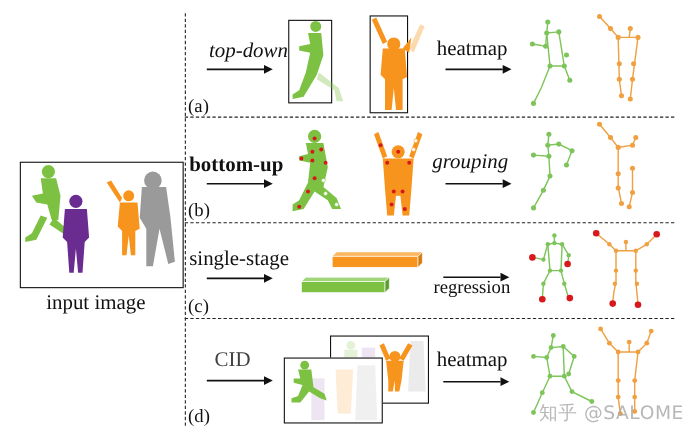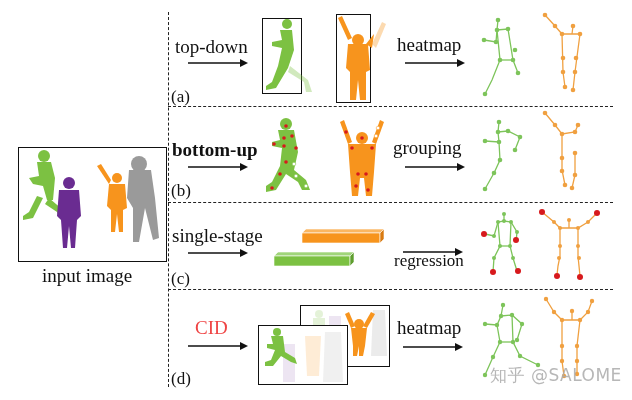--- a/index.html
+++ b/index.html
@@ -43,21 +43,21 @@
     </g>
   </svg>
 </div>
 <div class="abs lbl" style="left:42px; top:266px;">input image</div>
 
 <div class="vline"></div>
 <div class="hline" style="top:106px;"></div>
 <div class="hline" style="top:202px;"></div>
 <div class="hline" style="top:289px;"></div>
 
-<div class="abs lbl" style="left:175px; top:37px;">top-down</div>
+<div class="abs lbl" style="left:190px; top:37px;font-style:italic;">top-down</div>
 <svg style="left:188px; top:58px;" width="60" height="10">
   <line x1="0" y1="5" x2="52" y2="5" stroke="#111" stroke-width="1.5"></line>
     <path d="M52 1 L60 5 L52 9 Z" fill="#111"></path>
 </svg>
 <div class="abs sub" style="left:171px; top:88px;">(a)</div>
 
 <div class="abs" style="left:262px; top:18px; width:38px; height:74px; border:1.3px solid #111;"></div>
 <svg style="left:262px; top:18px;" width="70" height="80">
   <g fill="#7cc142">
       <circle cx="25" cy="6" r="5"></circle>
@@ -171,21 +171,21 @@
       <circle cx="20" cy="56" r="1.8"></circle>
       <circle cx="28" cy="56" r="1.8"></circle>
       <circle cx="18" cy="68" r="1.8"></circle>
       <circle cx="30" cy="72" r="1.8"></circle>
     </g>
   <g fill="#fff" stroke="#f7941d" stroke-width="0.5">
       <circle cx="40" cy="10" r="1.8"></circle>
       <circle cx="38" cy="18" r="1.8"></circle>
     </g>
 </svg>
-<div class="abs lbl" style="left:393px; top:138px;">grouping</div>
+<div class="abs lbl" style="left:393px; top:138px;font-style:italic;">grouping</div>
 <svg style="left:405px; top:162px;" width="60" height="10">
   <line x1="0" y1="5" x2="52" y2="5" stroke="#111" stroke-width="1.5"></line>
     <path d="M52 1 L60 5 L52 9 Z" fill="#111"></path>
 </svg>
 <svg style="left:480px; top:115px;" width="60" height="80">
   <g stroke="#7dc45a" stroke-width="1.3" fill="none">
     <path d="M19 7 L18 17 L28 16 L40 22 L35 35"></path>
       <path d="M18 17 L19 27 L5 26"></path>
       <path d="M19 27 L20 45 L14 58 L5 74"></path>
   </g>
@@ -292,21 +292,21 @@
       <circle cx="41" cy="50" r="2"></circle>
     </g>
   <g fill="#d7191c">
       <circle cx="4" cy="4" r="3"></circle>
       <circle cx="59" cy="5" r="3"></circle>
       <circle cx="19" cy="68" r="3"></circle>
       <circle cx="42" cy="69" r="3"></circle>
     </g>
 </svg>
 
-<div class="abs lbl" style="left:195px; top:318px; color:#ef4444;">CID</div>
+<div class="abs lbl" style="left:195px; top:318px; color:#404040;">CID</div>
 <svg style="left:188px; top:341px;" width="60" height="10">
   <line x1="0" y1="5" x2="52" y2="5" stroke="#111" stroke-width="1.5"></line>
     <path d="M52 1 L60 5 L52 9 Z" fill="#111"></path>
 </svg>
 <div class="abs sub" style="left:171px; top:370px;">(d)</div>
 
 <div class="abs" style="left:300px; top:305px; width:88px; height:60px; border:1.3px solid #111; background:#fff;">
   <svg width="88" height="60">
     <g fill="#7cc142" opacity="0.2">
         <circle cx="18" cy="8" r="4"></circle>

